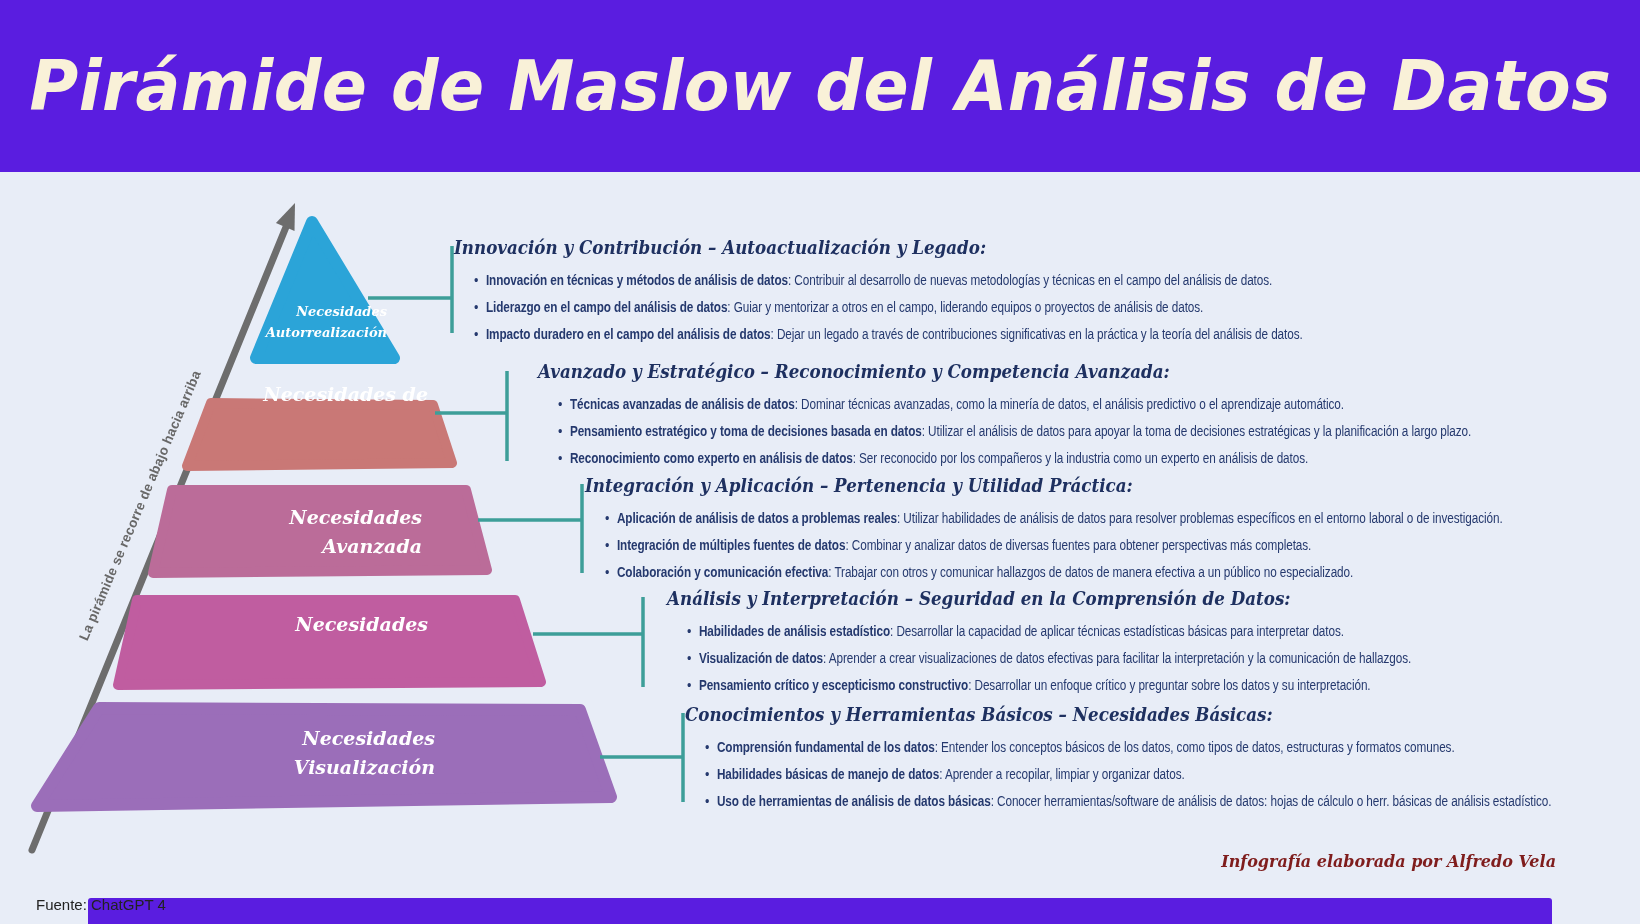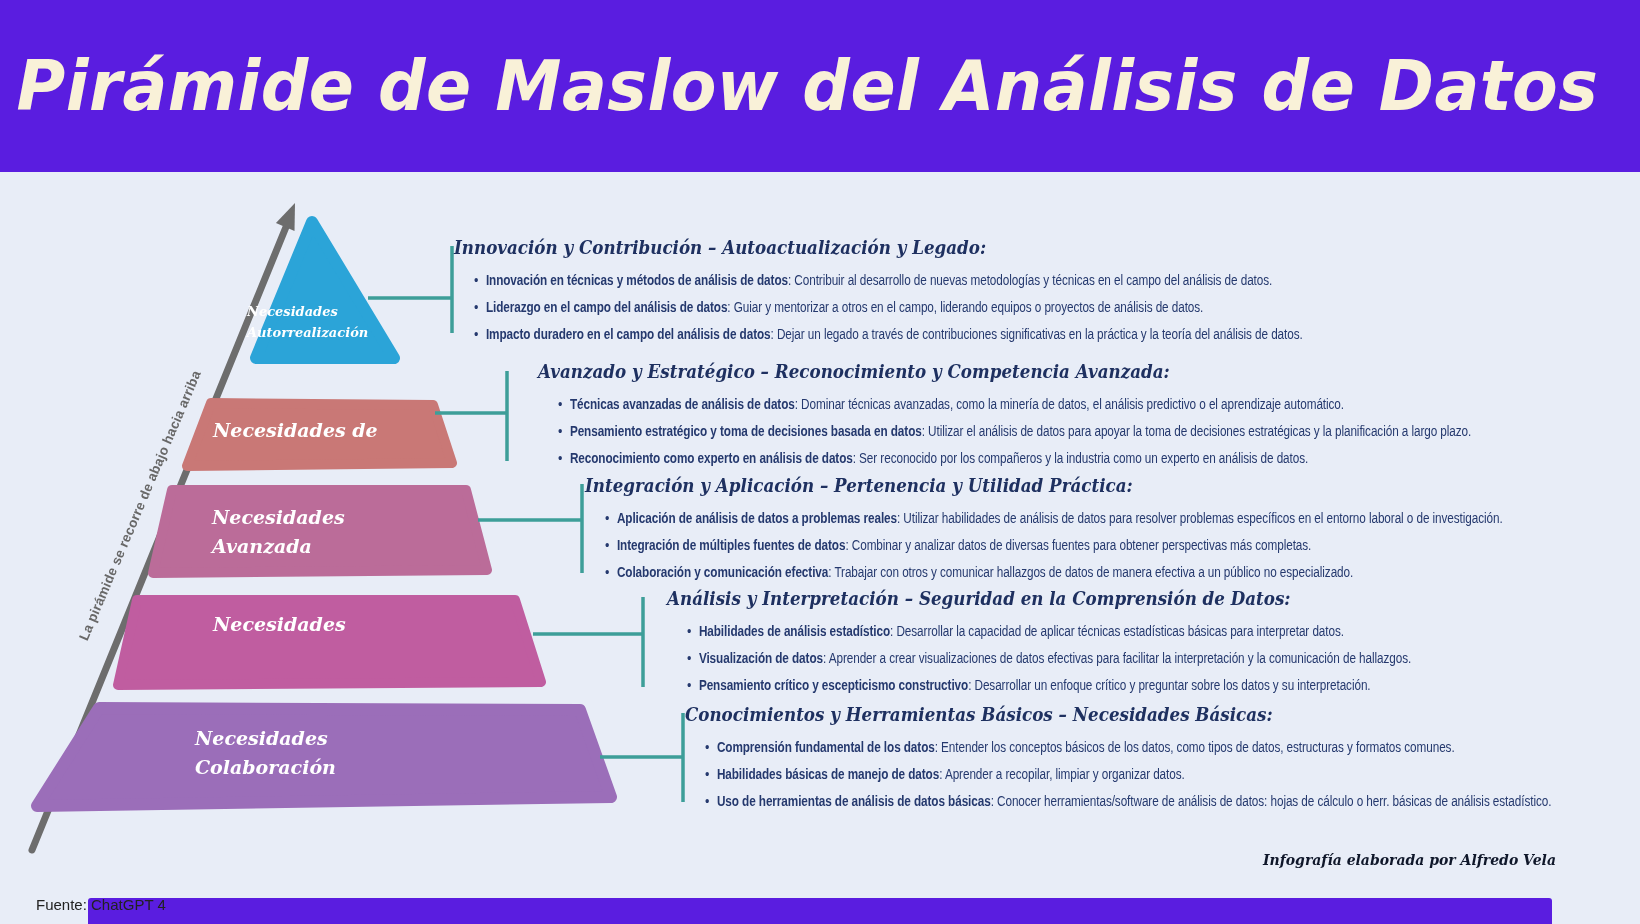--- a/index.html
+++ b/index.html
@@ -4,31 +4,31 @@
 <style>
   * { margin:0; padding:0; box-sizing:border-box; }
   html,body { width:1640px; height:924px; }
   body {
     position:relative; overflow:hidden;
     background:#e8edf7;
     font-family:"Liberation Sans", sans-serif;
   }
   .header {
     position:absolute; top:0; left:0; width:1640px; height:172px;
-    background:#5a1de0; display:flex; align-items:center; justify-content:flex-end;
+    background:#5a1de0; display:flex; align-items:center; justify-content:center;
     z-index:2;
   }
   .title {
     font-family:"DejaVu Sans", sans-serif; font-style:italic; font-weight:800;
     font-size:70px; color:#f9f1d8; white-space:nowrap;
     transform:scaleX(0.95); letter-spacing:0.5px;
   }
   svg.layer { position:absolute; top:0; left:0; z-index:1; }
   .plabel {
-    position:absolute; text-align:left; color:#ffffff;
+    position:absolute; text-align:right; color:#ffffff;
     font-family:"DejaVu Serif", serif; font-style:italic; font-weight:bold;
     font-size:19px; line-height:1.5; z-index:3;
   }
   .plabel.small { font-size:13px; line-height:1.6; }
   .arrow-label {
     position:absolute; left:-25px; top:498px; width:330px; text-align:center;
     transform:rotate(-67deg); font-weight:bold; font-size:13.5px;
     color:#686868; z-index:3; white-space:nowrap; letter-spacing:0.2px;
   }
   .section { position:absolute; z-index:3; }
@@ -41,29 +41,29 @@
   .bullet {
     display:flex; align-items:center; height:27px; white-space:nowrap;
     transform:scaleX(0.84); transform-origin:left center;
     font-size:14px; color:#25396e; letter-spacing:-0.1px;
   }
   .bullet .dot { margin-right:9px; font-size:15px; color:#25396e; }
   .bullet b { font-weight:bold; }
   .s1{left:454px;top:236px} .s2{left:538px;top:360px} .s3{left:585px;top:474px}
   .s4{left:667px;top:587px} .s5{left:685px;top:703px}
   .pl1{left:247px;top:302px;width:140px}
-  .pl2{left:213px;top:416px;width:215px}
+  .pl2{left:213px;top:380px;width:215px}
   .pl3{left:212px;top:503px;width:210px}
   .pl4{left:213px;top:610px;width:215px}
   .pl5{left:195px;top:724px;width:240px}
   .source { position:absolute; left:36px; top:848px; font-size:15px; color:#222222; z-index:3;margin-top:48px; }
   .credit {
     position:absolute; right:84px; top:852px;
     font-family:"DejaVu Serif", serif; font-style:italic; font-weight:bold;
-    font-size:14px; color:#0f172a; z-index:3;
+    font-size:16px; color:#7f1d1d; z-index:3;
   }
   .bottombar {
     position:absolute; left:88px; bottom:0; width:1464px; height:26px;
     background:#5a1de0; z-index:2; border-radius:3px 3px 0 0;
   }
 </style>
 </head>
 <body>
 
 <div class="header">
@@ -99,21 +99,21 @@
 </div>
 <div class="plabel pl3">
   <div>Necesidades</div>
   <div>Avanzada</div>
 </div>
 <div class="plabel pl4">
   <div>Necesidades</div>
 </div>
 <div class="plabel pl5">
   <div>Necesidades</div>
-  <div>Colaboración</div>
+  <div>Visualización</div>
 </div>
 
 <div class="section s1">
   <div class="sec-title">Innovación y Contribución – Autoactualización y Legado:</div>
   <div class="bullets">
     <div class="bullet">
         <span class="dot">•</span>
         <span><b>Innovación en técnicas y métodos de análisis de datos</b><span>: Contribuir al desarrollo de nuevas metodologías y técnicas en el campo del análisis de datos.</span></span>
       </div>
     <div class="bullet">

